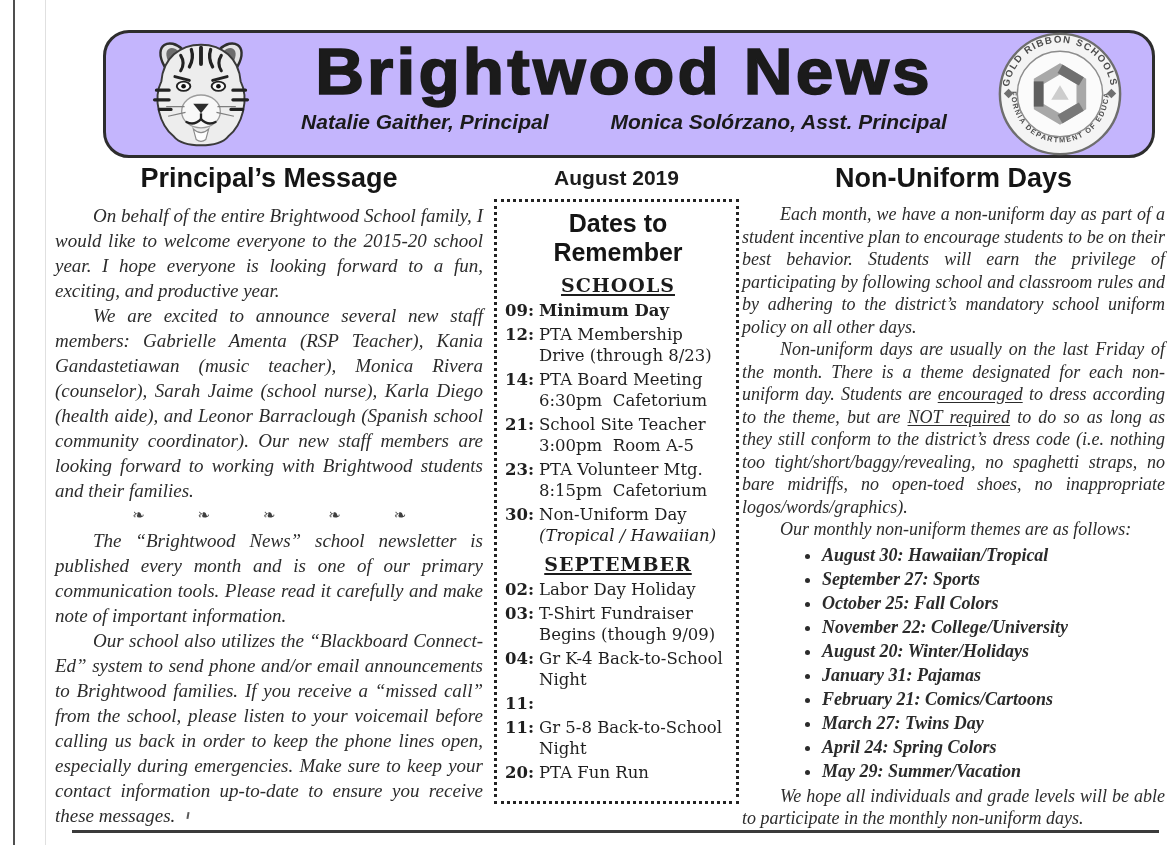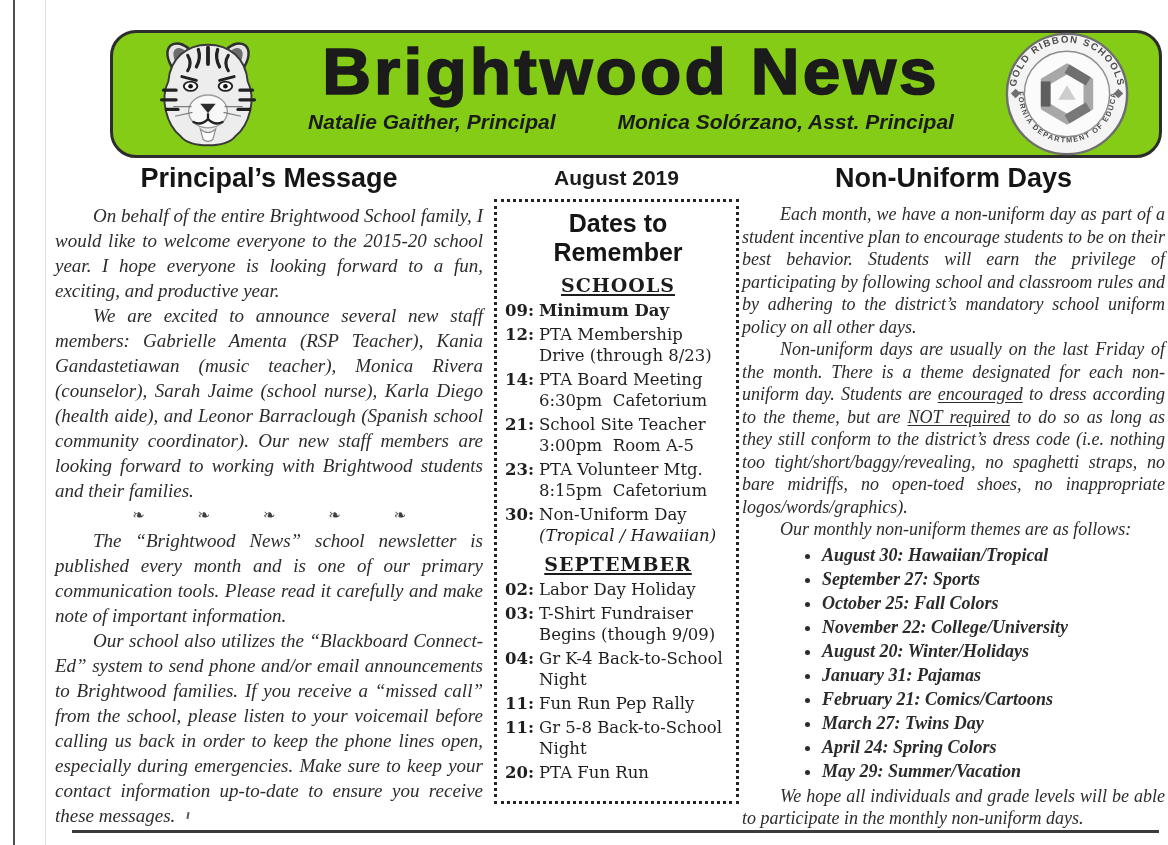--- a/index.html
+++ b/index.html
@@ -5,22 +5,22 @@
   html,body{margin:0;padding:0;background:#ffffff;}
   .page{position:relative;width:1168px;height:845px;background:#ffffff;overflow:hidden;
         font-family:"Liberation Serif",serif;color:#2b2b2b;}
 
   
   .scan-line{position:absolute;left:13px;top:0;width:2px;height:845px;background:#4f4f4f;}
   .scan-line2{position:absolute;left:45px;top:0;width:1px;height:845px;background:#e0e0e0;}
   .speck{position:absolute;left:187px;top:812px;width:2px;height:7px;background:#5a5a5a;transform:rotate(10deg);}
 
   
-  .masthead{position:absolute;left:110px;top:30px;width:1046px;height:122px;
-            border:3px solid #2d2d2d;border-radius:26px;background:#84cc16;}
+  .masthead{position:absolute;left:103px;top:30px;width:1046px;height:122px;
+            border:3px solid #2d2d2d;border-radius:26px;background:#c4b5fd;}
   .tiger{position:absolute;left:36px;top:2px;width:118px;height:118px;}
   .seal{position:absolute;right:28px;top:-3px;width:128px;height:128px;}
   .mast-center{position:absolute;left:168px;right:178px;top:1px;text-align:center;}
   .news-title{font-family:"Liberation Sans",sans-serif;font-weight:bold;font-size:65px;line-height:76px;
               color:#1b1b1b;letter-spacing:3px;-webkit-text-stroke:1.6px #1b1b1b;white-space:nowrap;
               transform:scaleX(1.04);transform-origin:center;}
   .names{display:flex;justify-content:center;gap:62px;font-family:"Liberation Sans",sans-serif;
          font-weight:bold;font-style:italic;font-size:21px;color:#1b1b1b;margin-top:0;white-space:nowrap;}
   .seal-txt{font-family:"Liberation Sans",sans-serif;font-weight:bold;fill:#4d4d4d;letter-spacing:1.5px;}
 
@@ -176,21 +176,20 @@
           <div class="entry">
             <span class="num">03:</span>
             <span class="txt"><span>T-Shirt Fundraiser</span><br><span>Begins (though 9/09)</span></span>
           </div>
           <div class="entry">
             <span class="num">04:</span>
             <span class="txt"><span>Gr K-4 Back-to-School</span><br><span>Night</span></span>
           </div>
           <div class="entry">
             <span class="num">11:</span>
-            <span class="txt"><span>Fun Run Pep Rally</span></span>
           </div>
           <div class="entry">
             <span class="num">11:</span>
             <span class="txt"><span>Gr 5-8 Back-to-School</span><br><span>Night</span></span>
           </div>
           <div class="entry">
             <span class="num">20:</span>
             <span class="txt"><span>PTA Fun Run</span></span>
           </div>
         </div>

